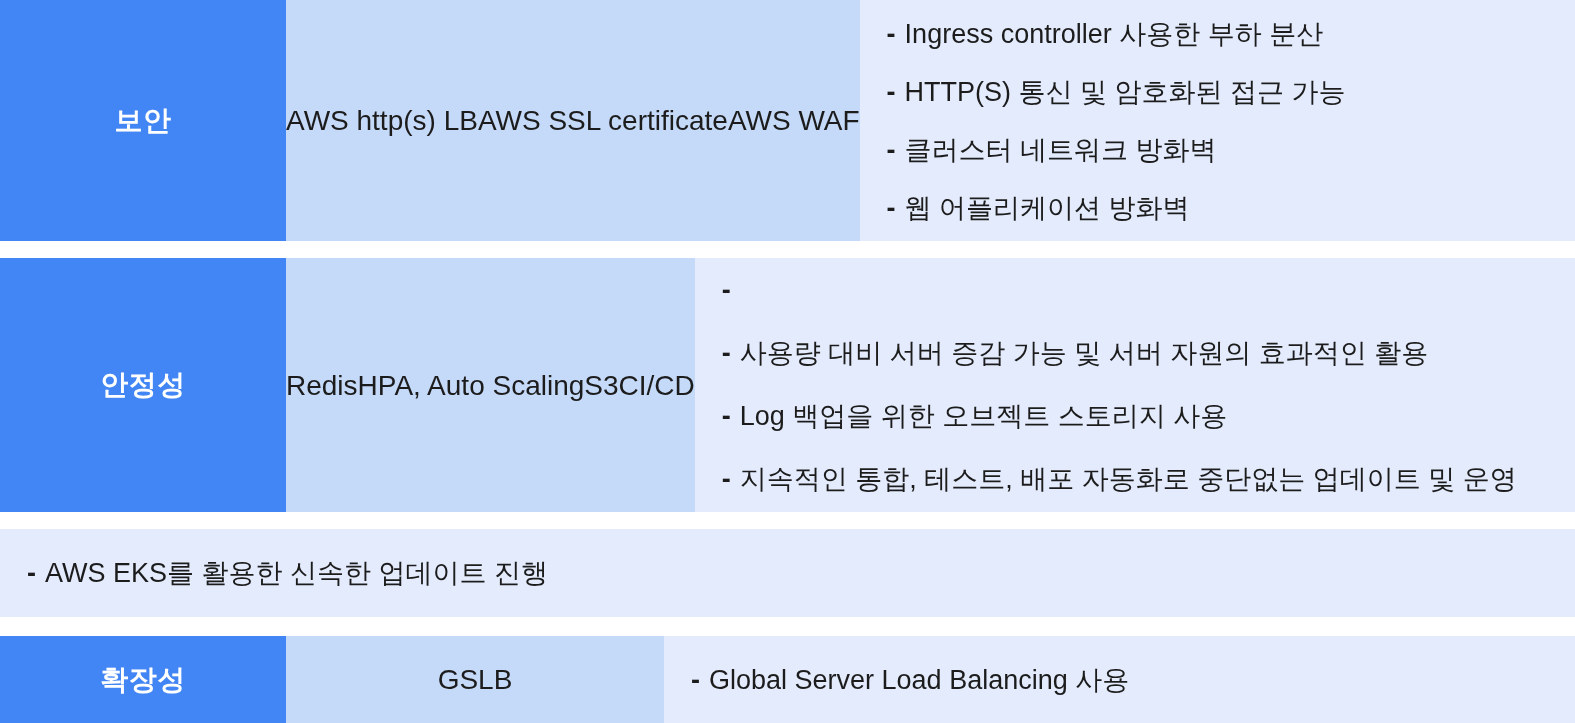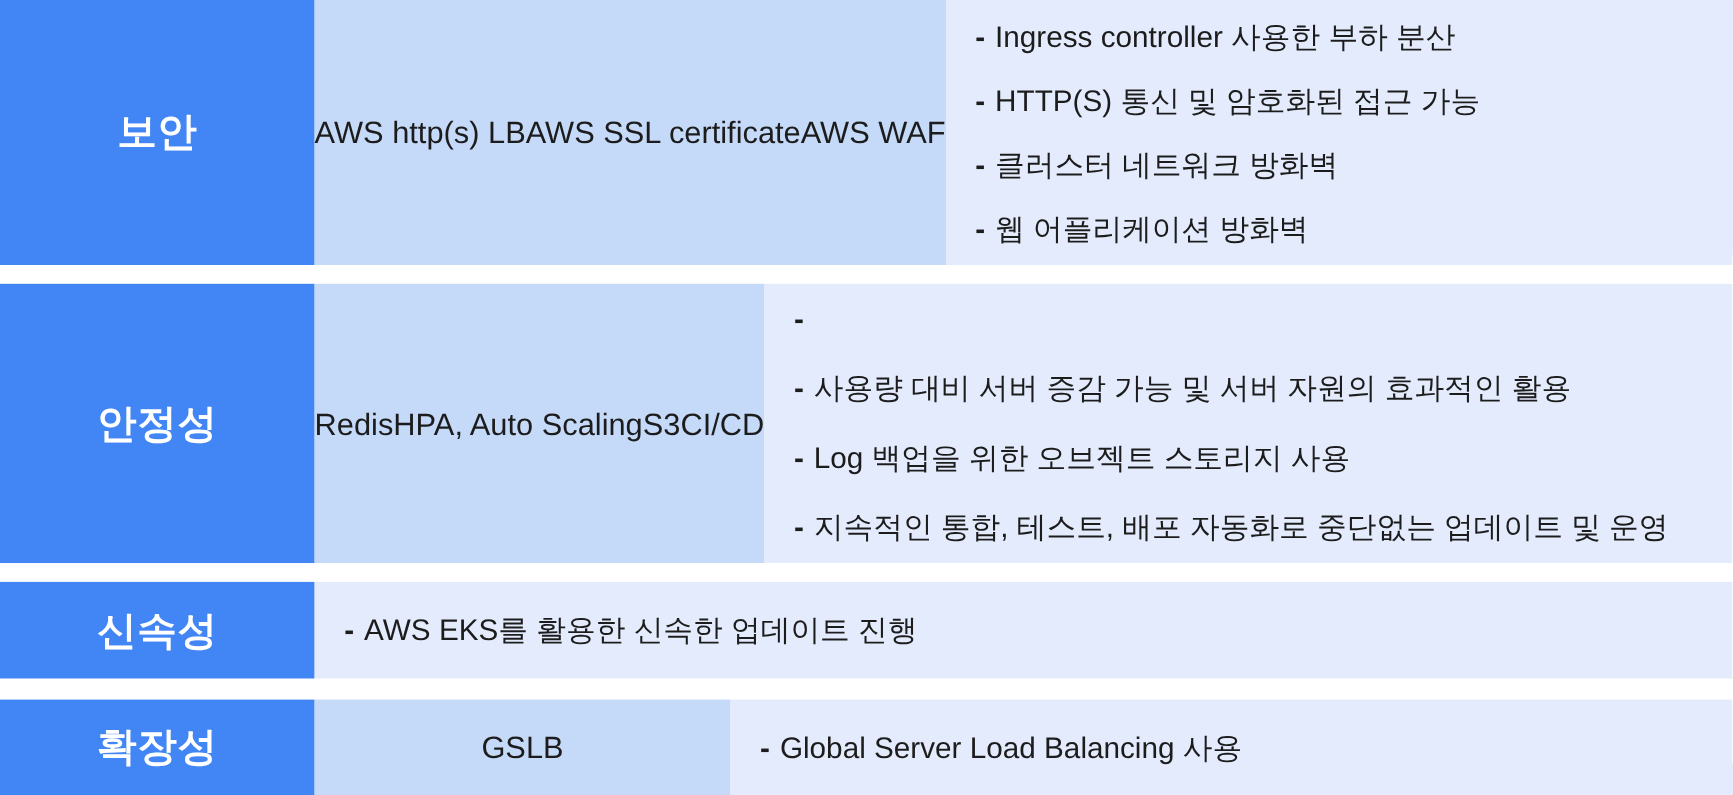--- a/index.html
+++ b/index.html
@@ -31,21 +31,21 @@
   .row.r4 { height: 87px; text-align: right; }
 
   .cell-label {
     flex: 0 0 286px;
     background: #4285f4;
     display: flex;
     align-items: center;
     justify-content: center;
     color: #ffffff;
     font-weight: bold;
-    font-size: 36px;
+    font-size: 28px;
     letter-spacing: 0.5px;
   }
   .cell-tech {
     flex: 0 0 378px;
     background: #c5d9f8;
     display: flex;
     flex-direction: row;
     align-items: center;
     justify-content: center;
     color: #1c1c1c;
@@ -141,23 +141,20 @@
       <div class="dline">
         <span class="bullet">-</span>
         <span>지속적인 통합, 테스트, 배포 자동화로 중단없는 업데이트 및 운영</span>
       </div>
     </div>
   </div>
 
   <div class="gap g2"></div>
 
   <div class="row r3">
-    <div class="cell-label">
-      <span>신속성</span>
-    </div>
     <div class="cell-desc d3">
       <div class="dline">
         <span class="bullet">-</span>
         <span>AWS EKS를 활용한 신속한 업데이트 진행</span>
       </div>
     </div>
   </div>
 
   <div class="gap g3"></div>
 

